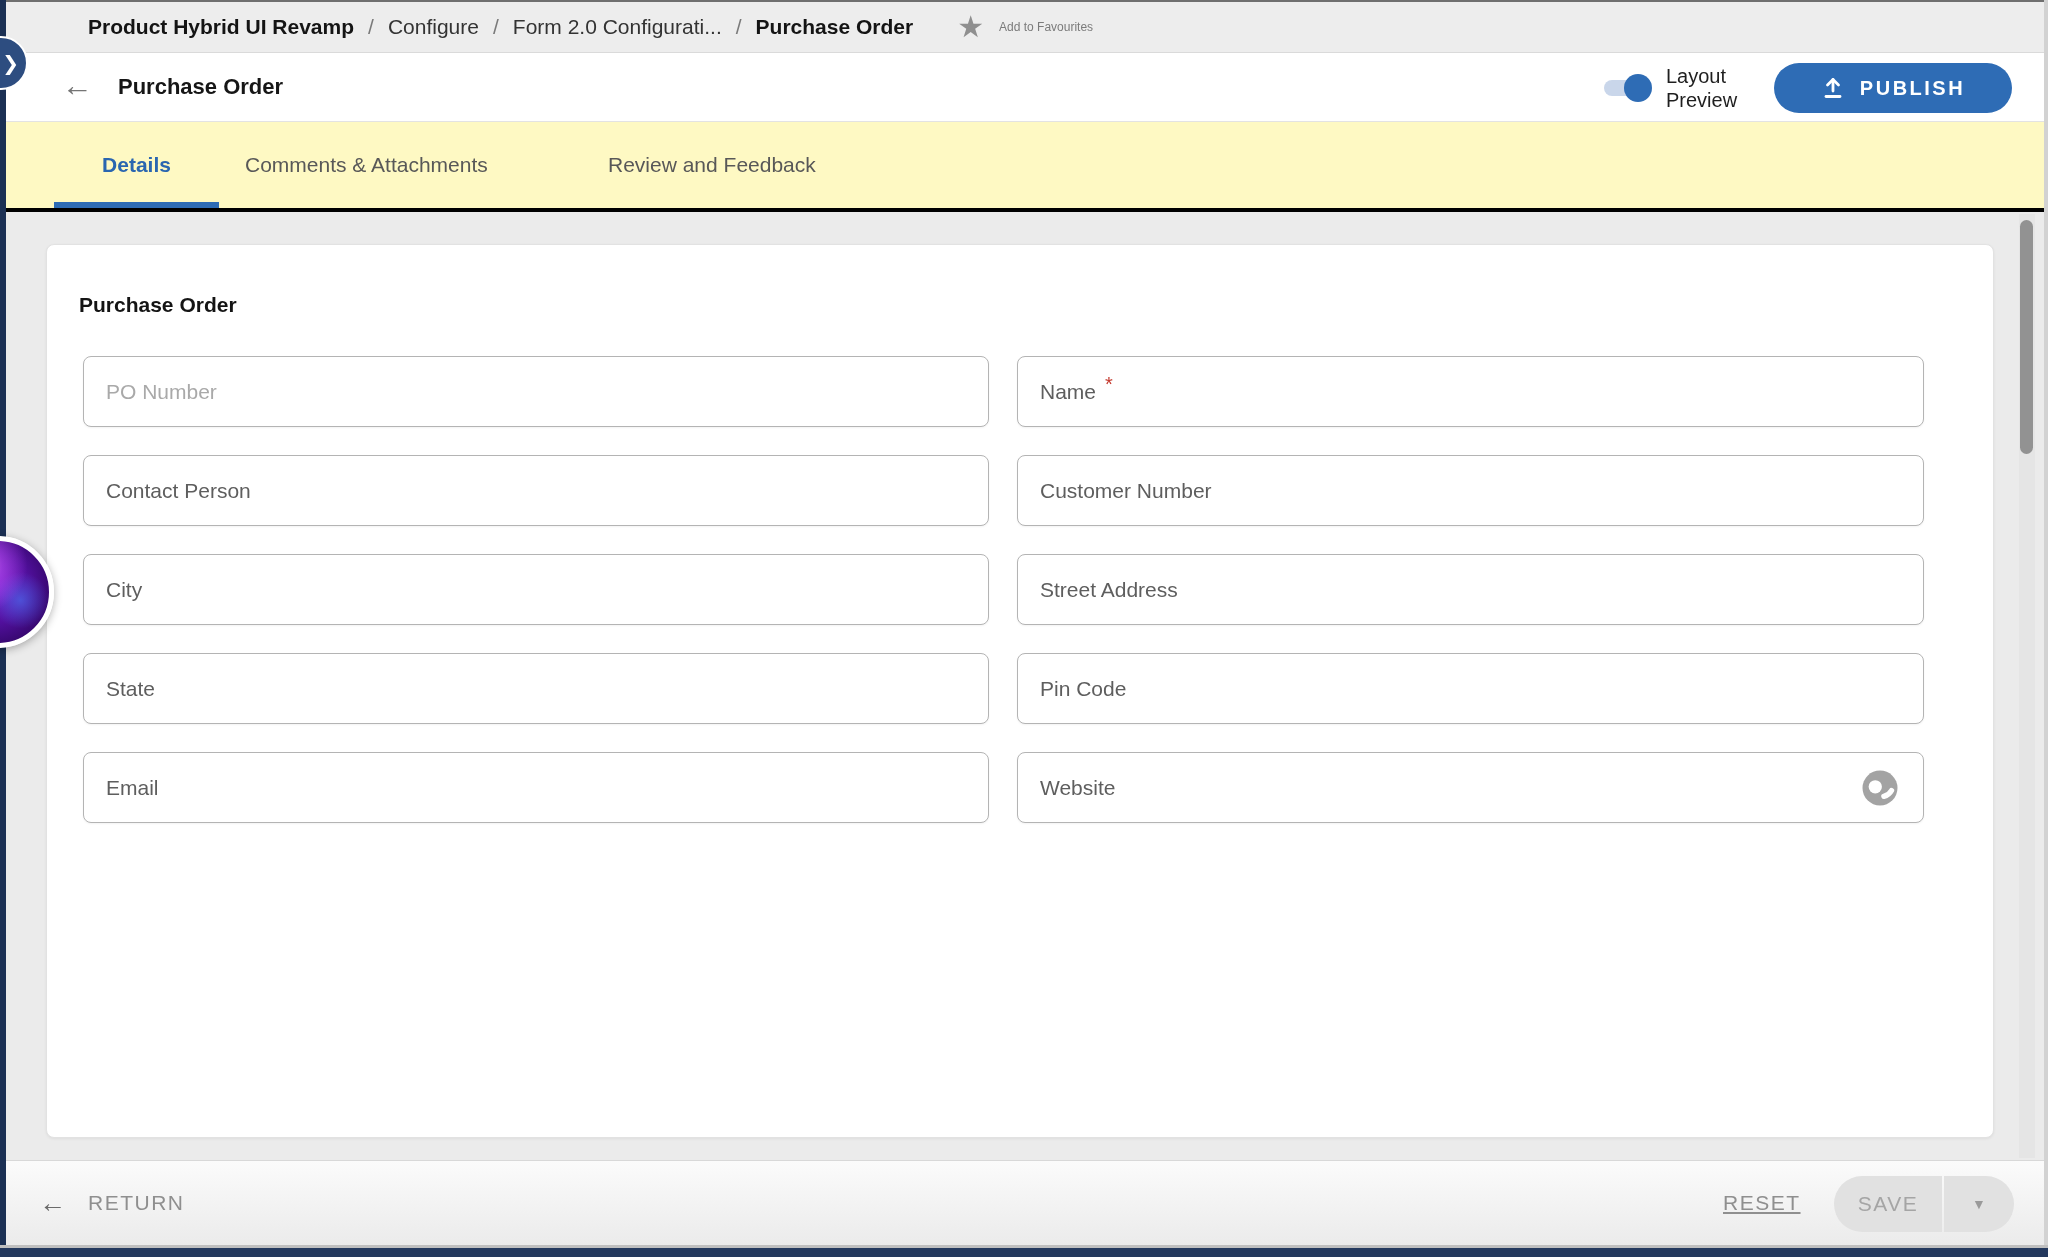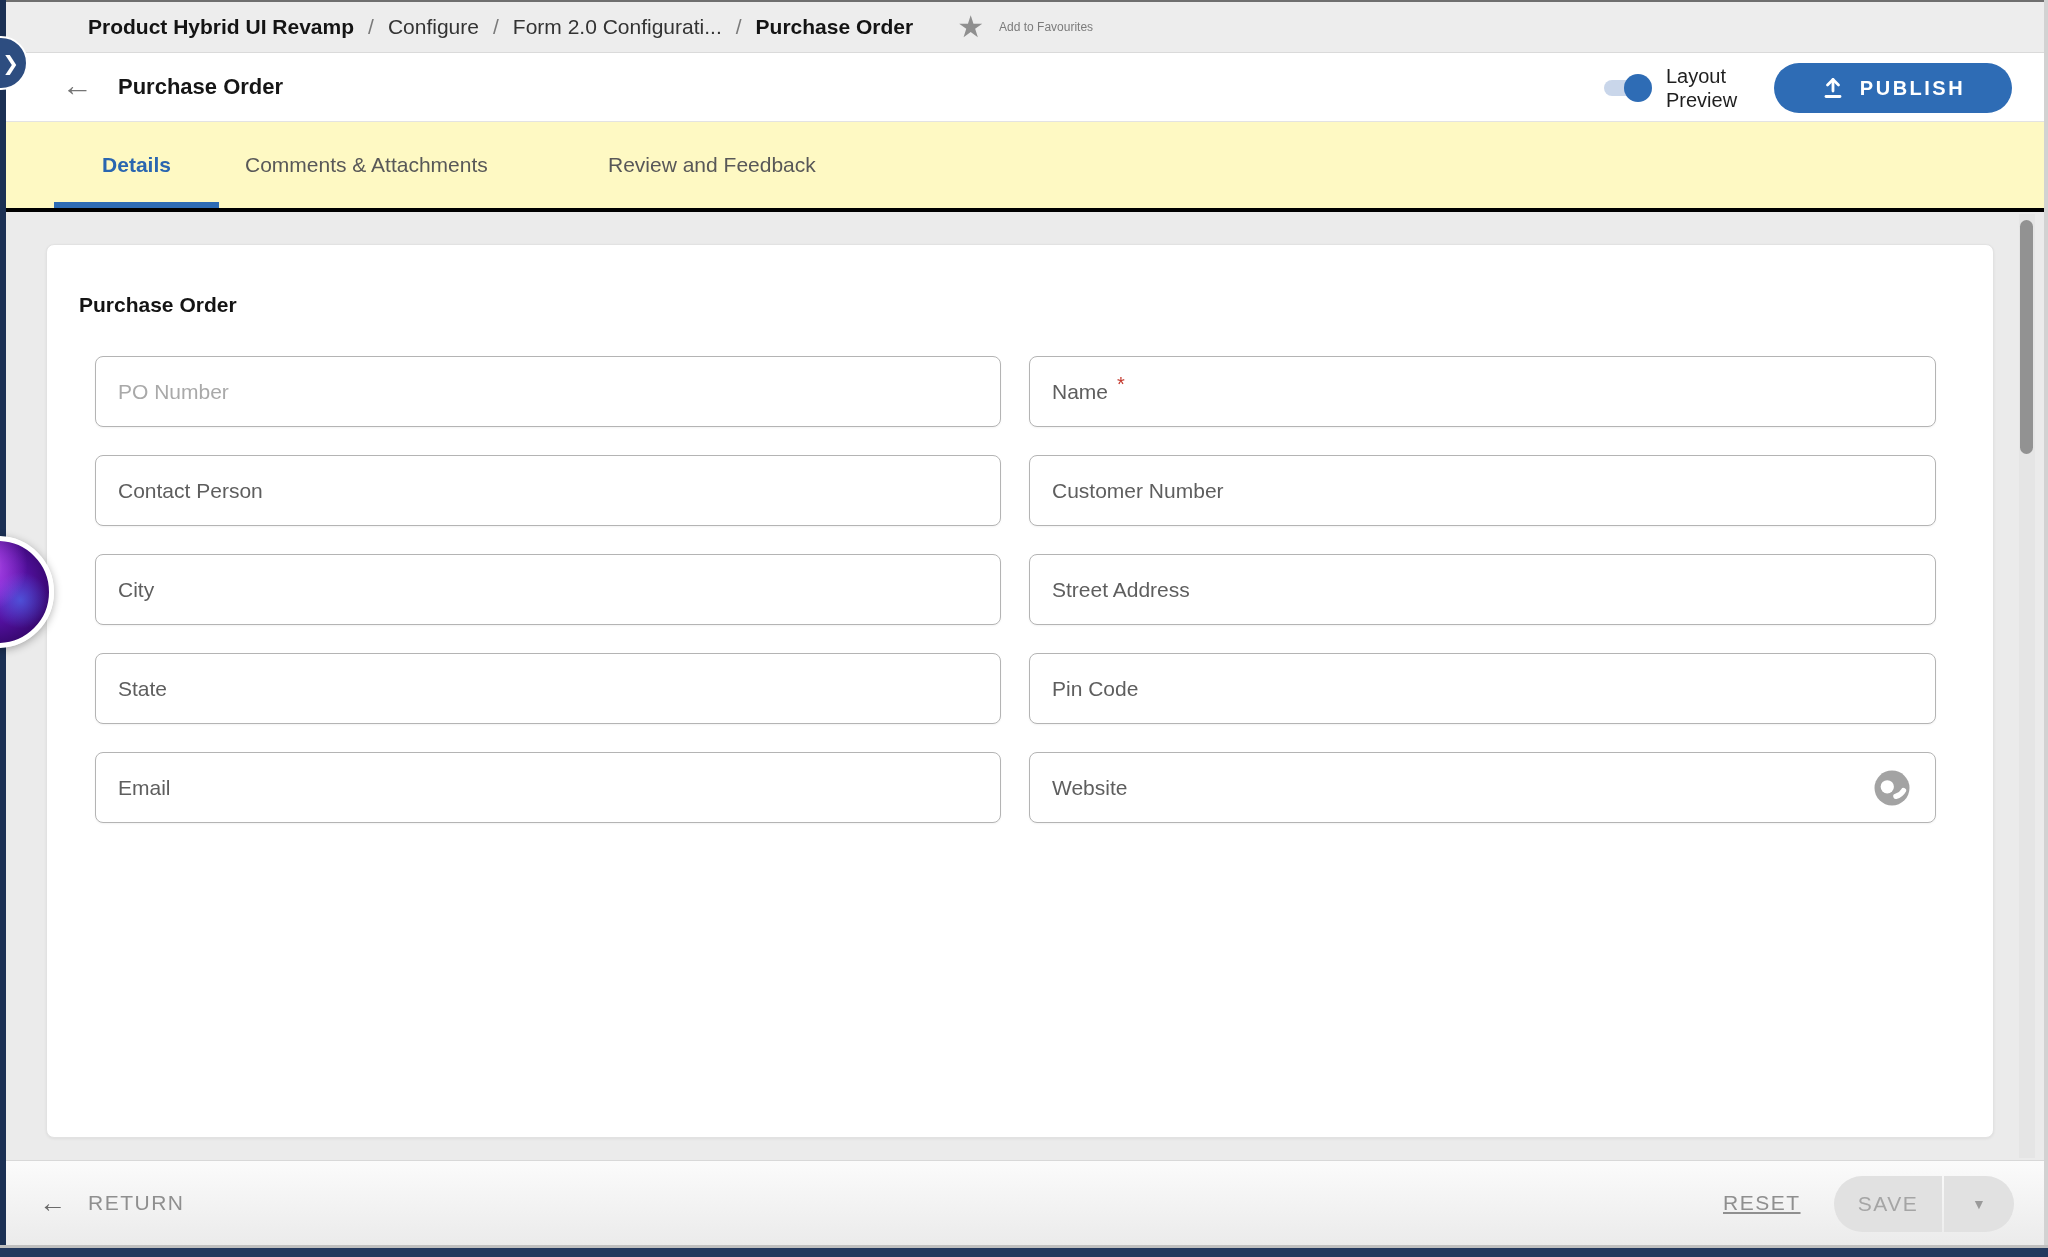--- a/index.html
+++ b/index.html
@@ -49,21 +49,21 @@
   .tab.active { left:48px; width:165px; color:#2a66b0; font-weight:bold; }
   .tab.t2 { left:239px; }
   .tab.t3 { left:602px; }
   .tab-underline { position:absolute; left:48px; bottom:0; width:165px; height:6px; background:#2e6cb5; }
 
   
   .content { position:absolute; left:6px; top:212px; right:4px; height:948px; background:#ebebeb; }
   .card { position:absolute; left:40px; top:32px; width:1948px; height:894px; background:#fff;
           border:1px solid #e2e2e2; border-radius:8px; box-shadow:0 1px 3px rgba(0,0,0,0.06); }
   .card-title { position:absolute; left:32px; top:48px; font-size:21px; font-weight:bold; color:#141414; }
-  .grid { position:absolute; left:48px; top:111px; display:grid; grid-template-columns:906px 907px;
+  .grid { position:absolute; left:36px; top:111px; display:grid; grid-template-columns:906px 907px;
           column-gap:54px; row-gap:53px;gap:28px; }
   .field { height:71px; border:1.5px solid #b4b4b4; border-radius:8px; background:#fff;
            display:flex; align-items:center; padding:0 22px; font-size:21px; color:#5e5e5e;
            box-shadow:0 1px 2px rgba(0,0,0,0.05); cursor:text; }
   .flabel.light { color:#a9a9a9; }
   .req { color:#c43a2f; margin-left:9px; font-size:20px; position:relative; top:-7px; }
   .ficon { margin-left:auto; display:flex; align-items:center; }
 
   
   .scroll-track { position:absolute; left:2019px; top:214px; width:16px; height:944px; background:#e5e5e5; }

